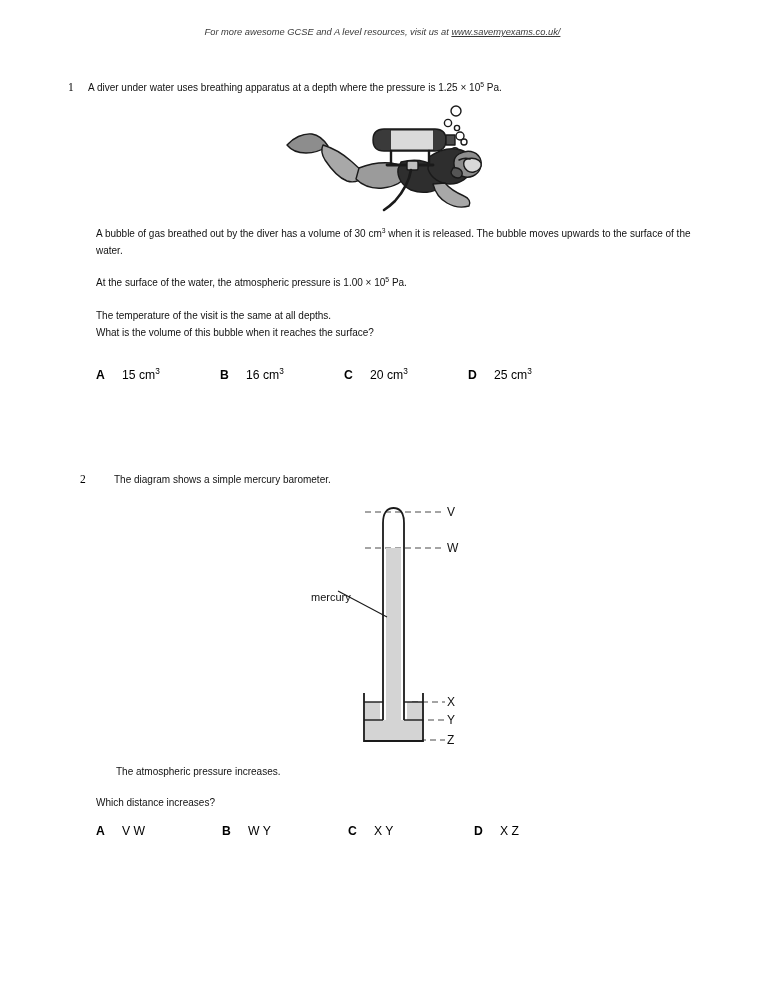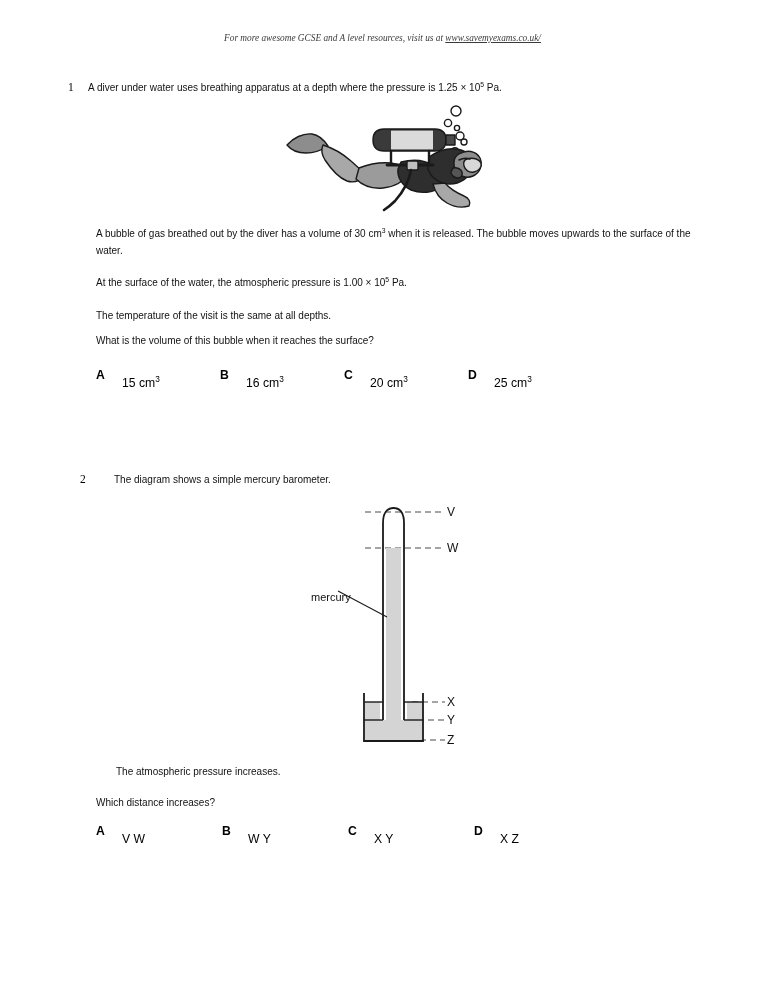--- a/index.html
+++ b/index.html
@@ -26,25 +26,25 @@
   }
   .header-title {
     font-family: "Liberation Serif", serif;
     font-weight: bold;
     font-size: 15.5px;
     color: #2e9fd0;
     letter-spacing: 0.1px;
     line-height: 19px;
   }
   .header-sub {
-    font-family: Liberation Serif, serif;
+    font-family: Liberation Sans, sans-serif;
     font-style: italic;
     font-size: 9.3px;
     color: #3a3a3a;
-    margin-top: 18px;
+    margin-top: 12px;
     line-height: 12px;
   }
   .header-sub .url {
     text-decoration: underline;
   }
 
   
   .qnum {
     position: absolute;
     font-family: "Liberation Serif", serif;
@@ -73,21 +73,20 @@
     display: flex;
     align-items: flex-start;
   }
   .option-letter {
     font-weight: bold;
     width: 26px;
     flex: none;
   }
   .option-value {
     white-space: nowrap;
-    margin-top: 8px;
   }
 
   
   .diver-wrap {
     position: absolute;
     left: 283px;
     top: 102px;
     width: 200px;
     height: 118px;
   }
@@ -181,21 +180,21 @@
 <div class="qtext" style="left:96px; top:226px; width:600px;">
   <span>A bubble of gas breathed out by the diver has a volume of 30 cm</span><sup>3</sup><span> when it is released. The bubble moves upwards to the surface of the water.</span>
 </div>
 
 <div class="qtext" style="left:96px; top:275px; width:600px;">
   <span>At the surface of the water, the atmospheric pressure is 1.00 × 10</span><sup>5</sup><span> Pa.</span>
 </div>
 
 <div class="qtext" style="left:96px; top:308px; width:600px;">The temperature of the visit is the same at all depths.</div>
 
-<div class="qtext" style="left:96px; top:333px; width:600px;">What is the volume of this bubble when it reaches the surface?</div>
+<div class="qtext" style="left:96px; top:325px; width:600px;">What is the volume of this bubble when it reaches the surface?</div>
 
 <div class="options" style="left:96px; top:368px;">
   <div class="option" style="width:124px;">
     <span class="option-letter">A</span>
     <span class="option-value"><span>15 cm</span><sup>3</sup></span>
   </div>
   <div class="option" style="width:124px;">
     <span class="option-letter">B</span>
     <span class="option-value"><span>16 cm</span><sup>3</sup></span>
   </div>

